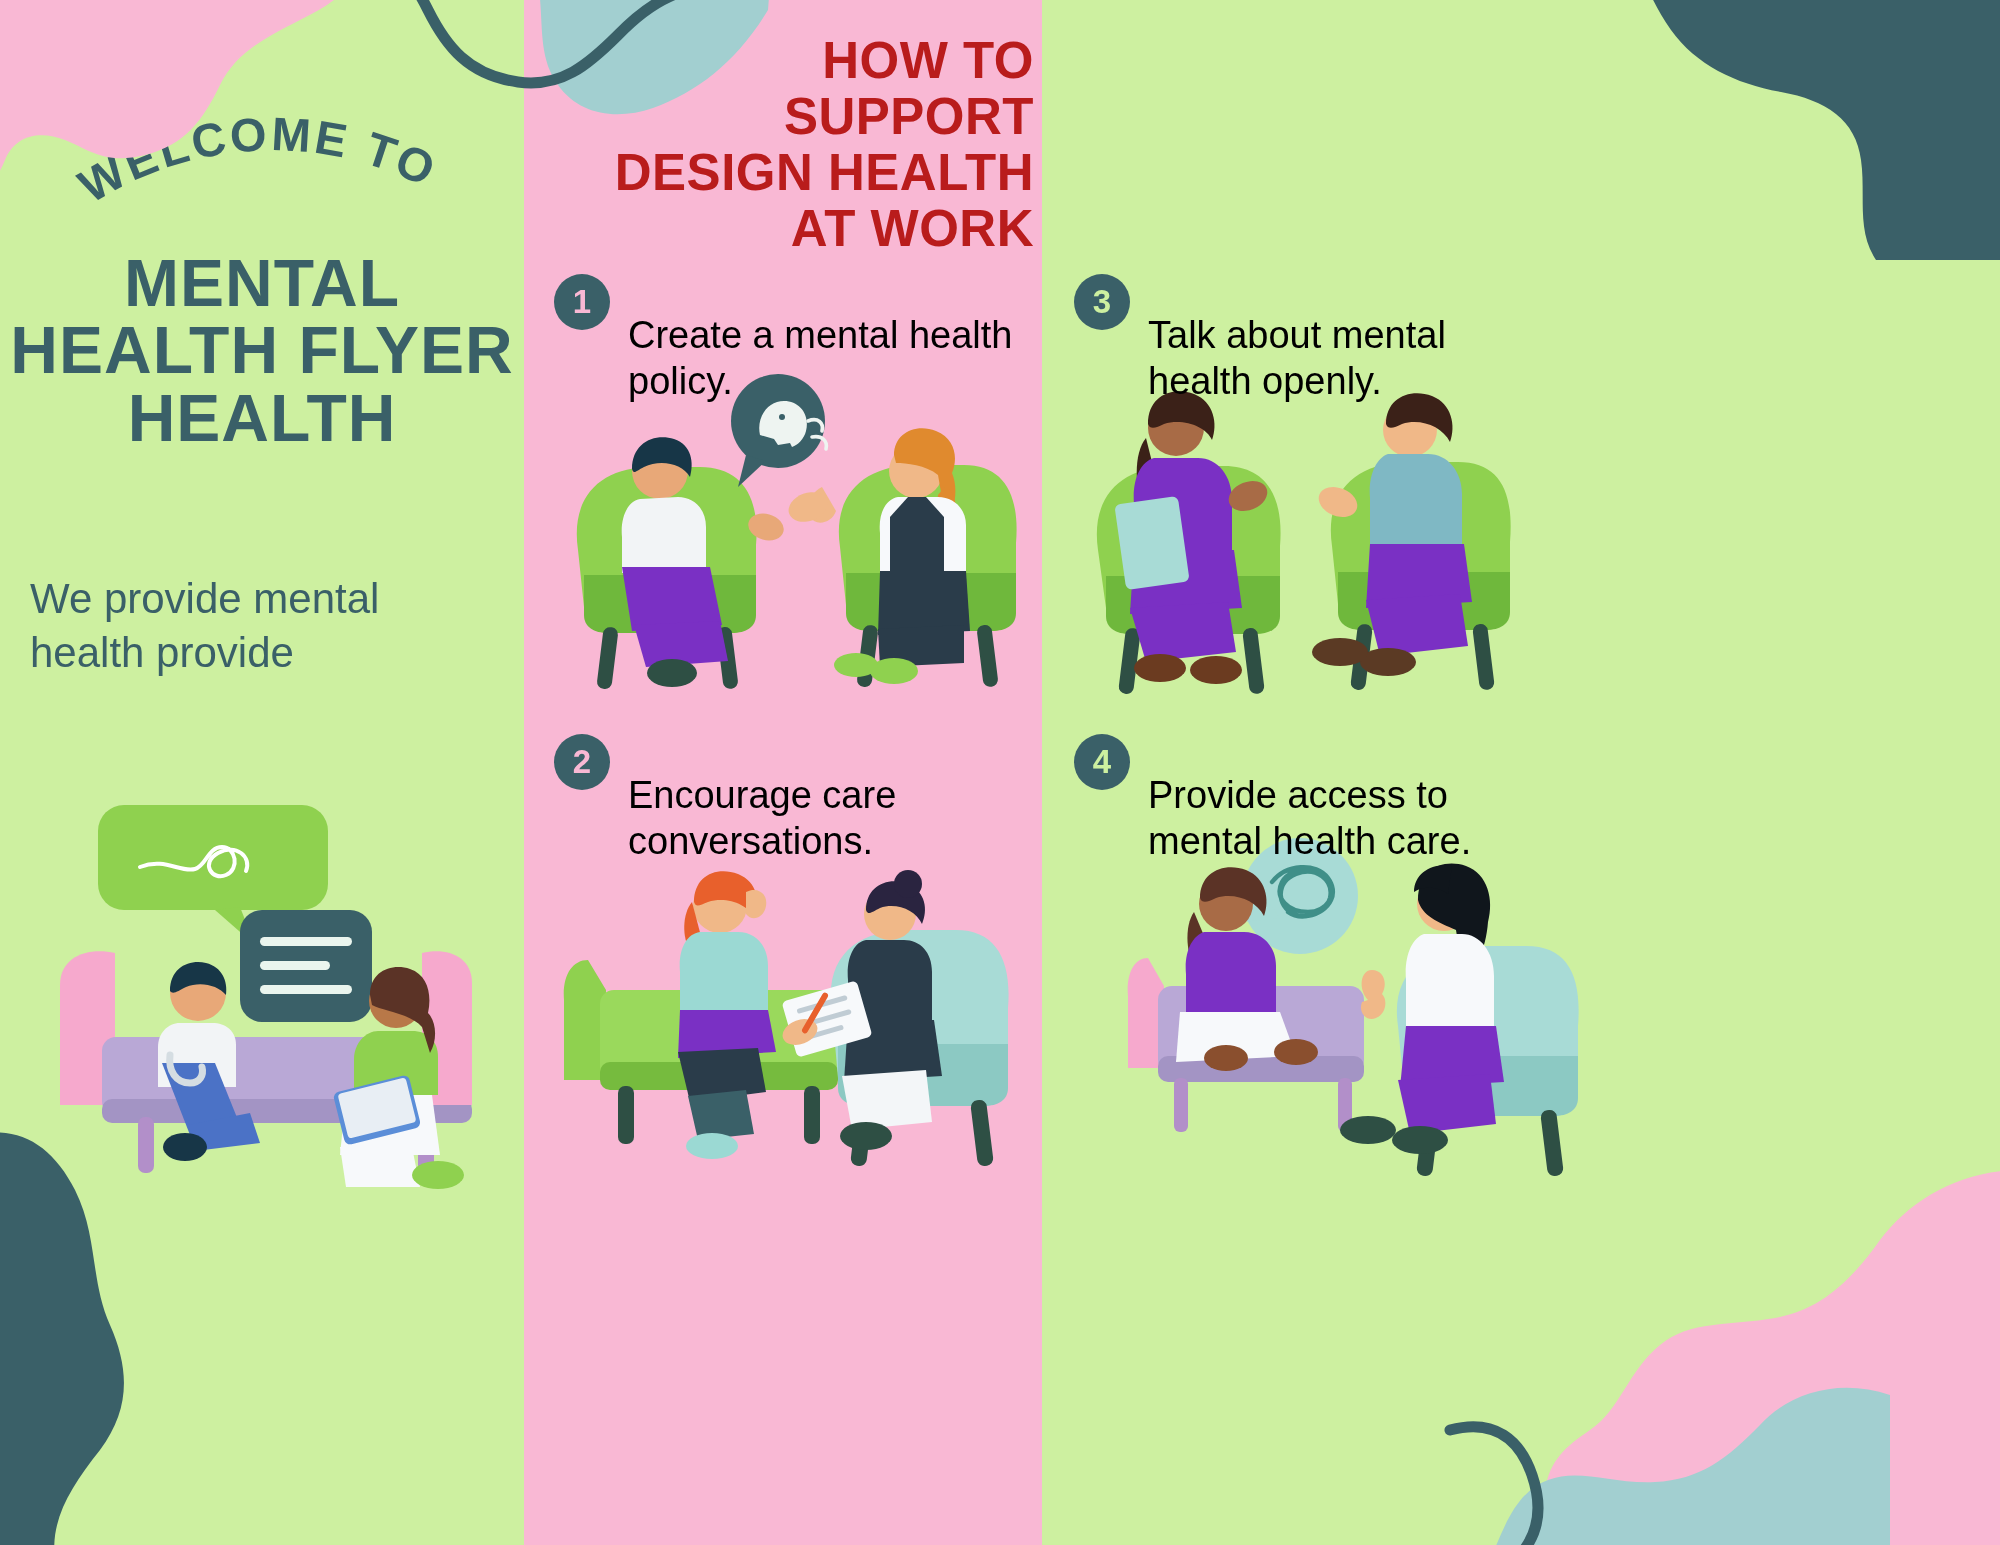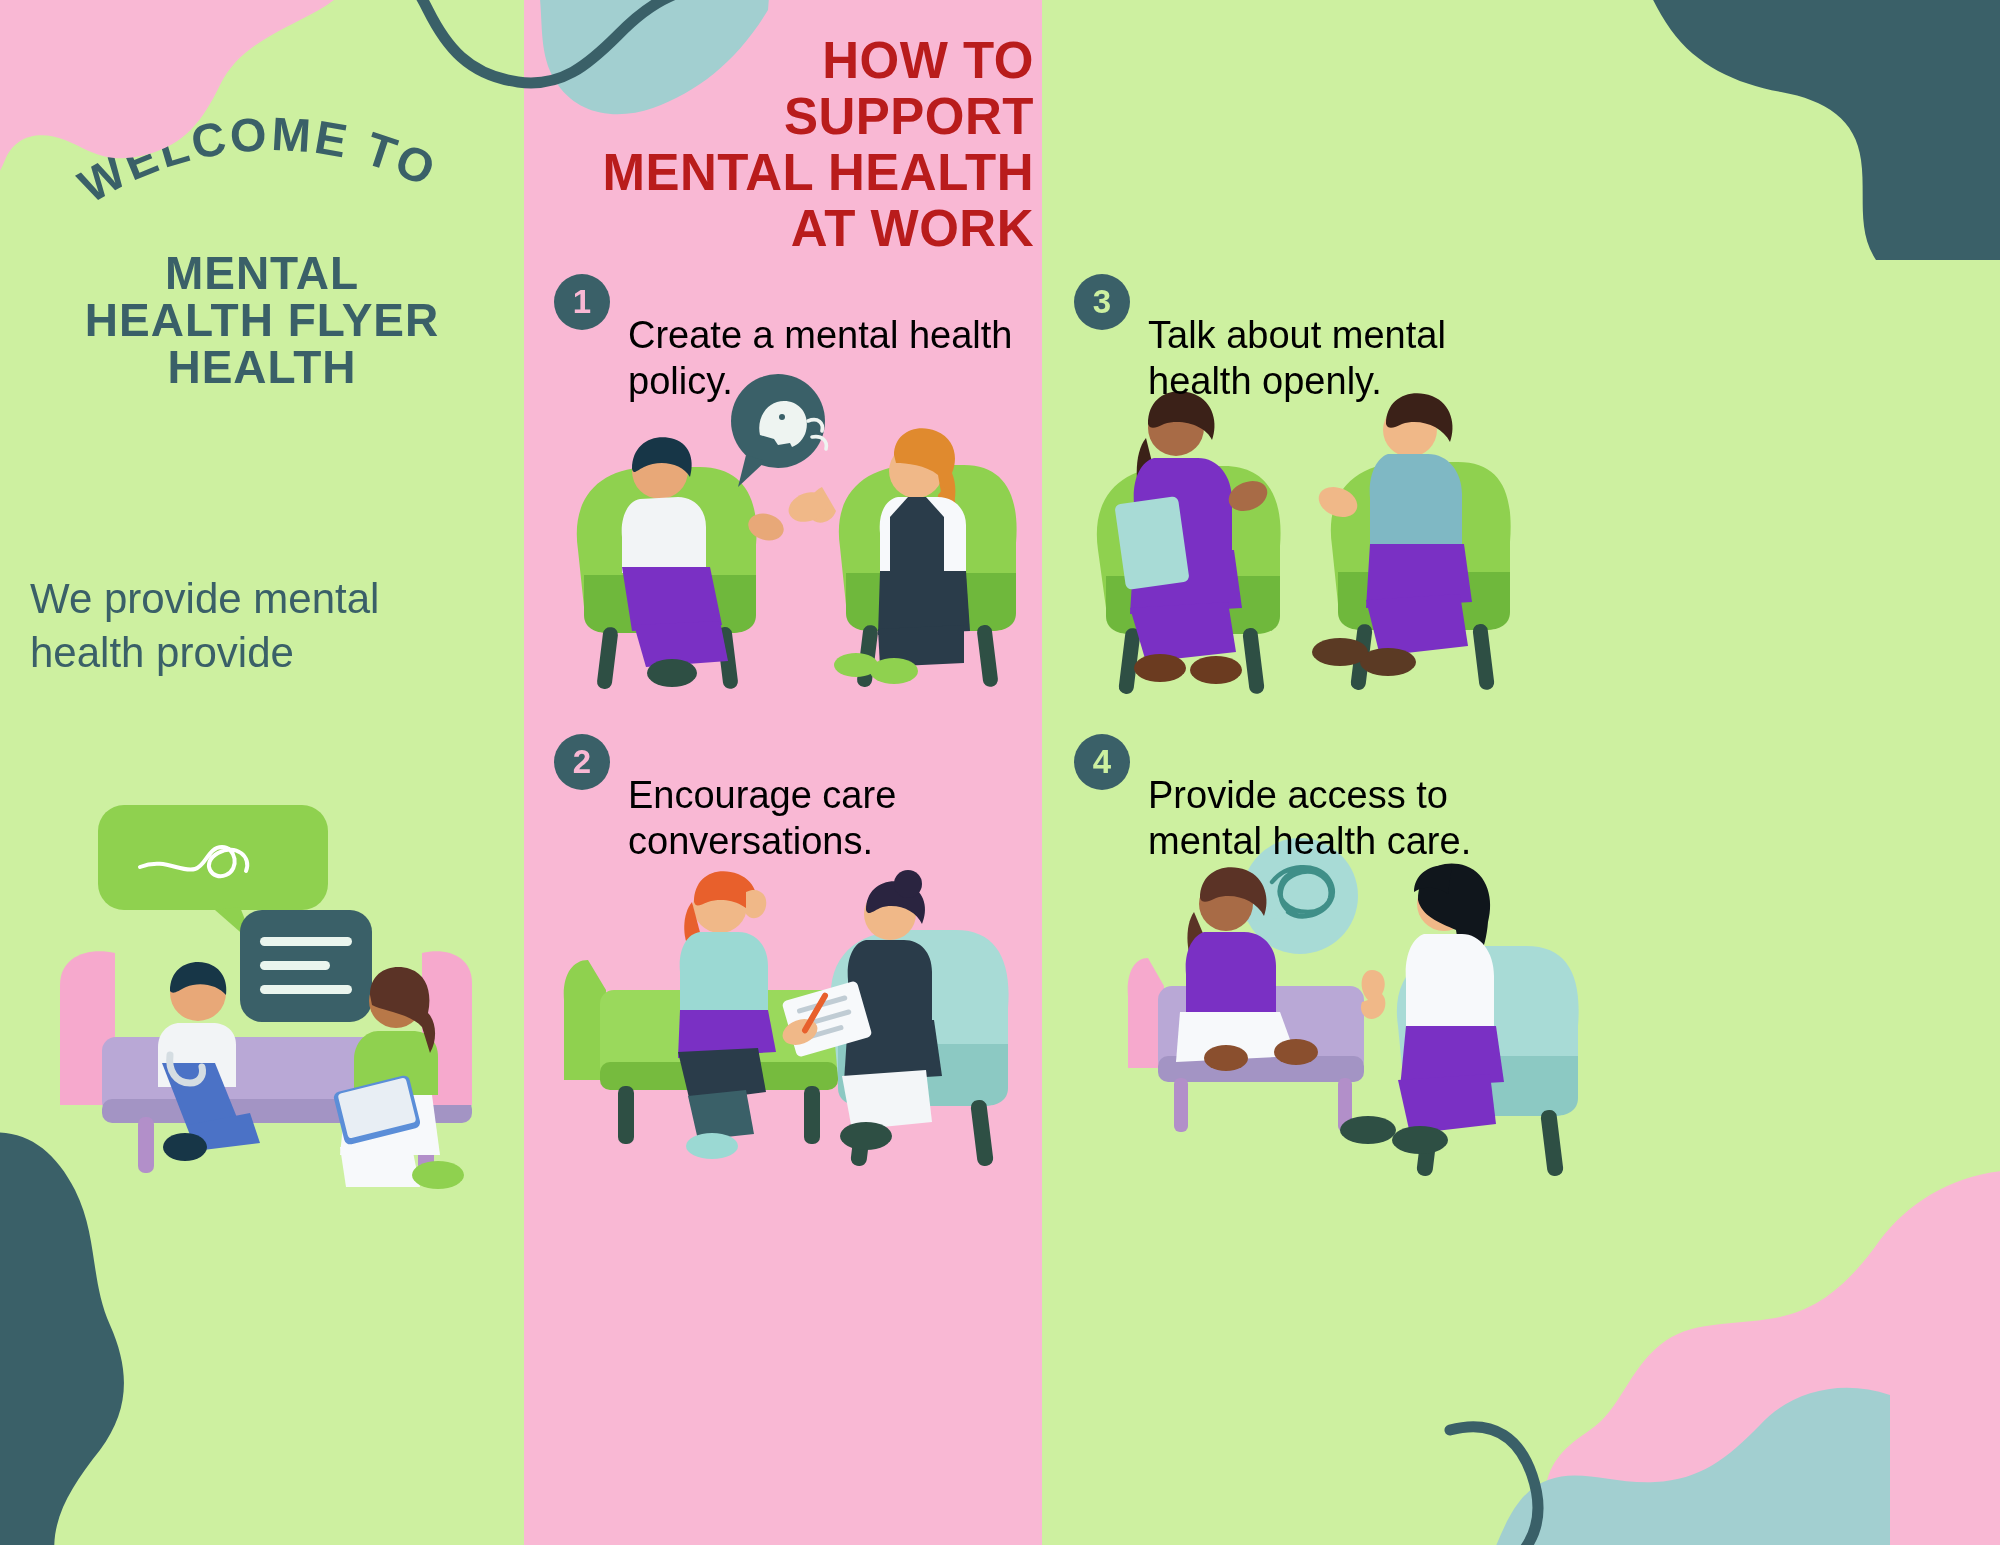--- a/index.html
+++ b/index.html
@@ -34,21 +34,21 @@
     font-family:"Liberation Sans", sans-serif;
     font-weight:bold;
     font-size:47px;
     letter-spacing:3px;
     fill:#3a6068;
   }
   #main-title{
     position:absolute;left:10px;top:250px;width:504px;
     text-align:center;
     font-weight:bold;
-    font-size:46px;
+    font-size:66px;
     line-height:1.02;
     letter-spacing:1px;
     color:#3a6068;
   }
   #main-title .tl{display:block;}
   #lead-text{
     position:absolute;left:30px;top:572px;width:464px;
     text-align:left;
     font-size:42px;
     line-height:1.28;
@@ -224,21 +224,21 @@
         <ellipse cx="398" cy="380" rx="26" ry="14" fill="#8fd14f"></ellipse>
         <rect x="298" y="288" width="78" height="54" rx="6" fill="#5b8ed8" transform="rotate(-14 337 315)"></rect>
         <rect x="302" y="290" width="70" height="46" rx="4" fill="#e8eef4" transform="rotate(-14 337 313)"></rect>
       </g>
     </svg>
   </div>
 
   <div id="mid-heading">
     <span class="hl">HOW TO</span>
     <span class="hl">SUPPORT</span>
-    <span class="hl">MENTAL HEALTH</span>
+    <span class="hl">DESIGN HEALTH</span>
     <span class="hl">AT WORK</span>
   </div>
 
   <div class="step" id="step-1">
     <div class="badge pinknum">1</div>
     <div class="stext">Create a mental health policy.</div>
   </div>
 
   <div class="scene" style="left:560px;top:375px;">
     <svg width="460" height="345" viewBox="0 0 460 345">

